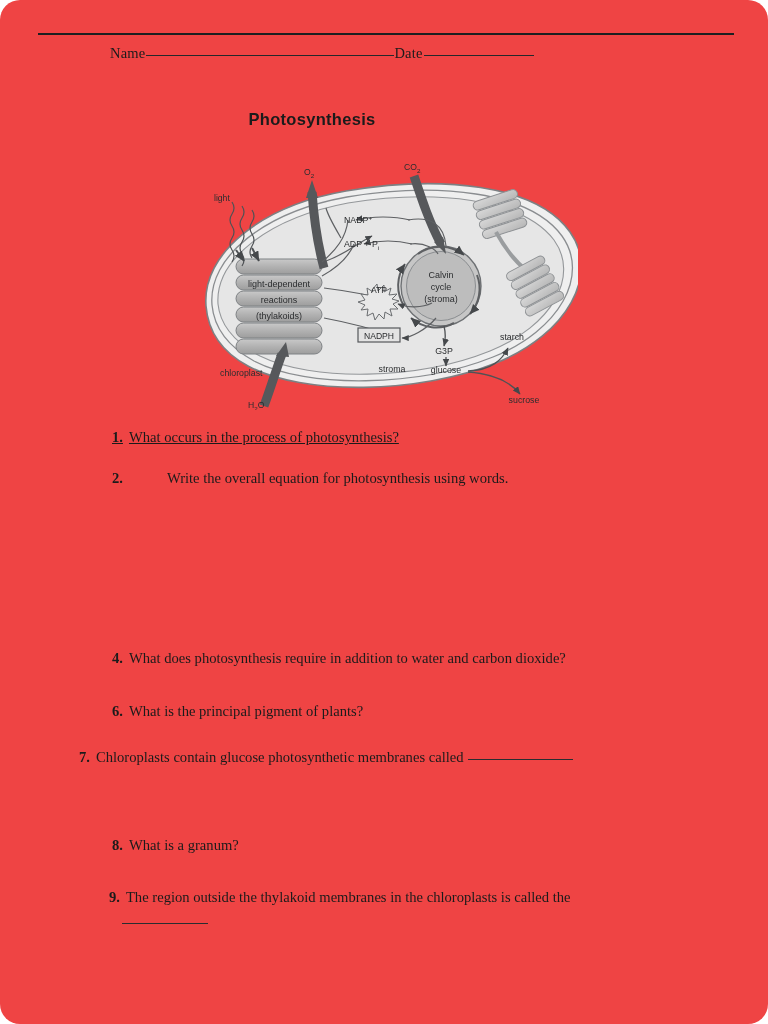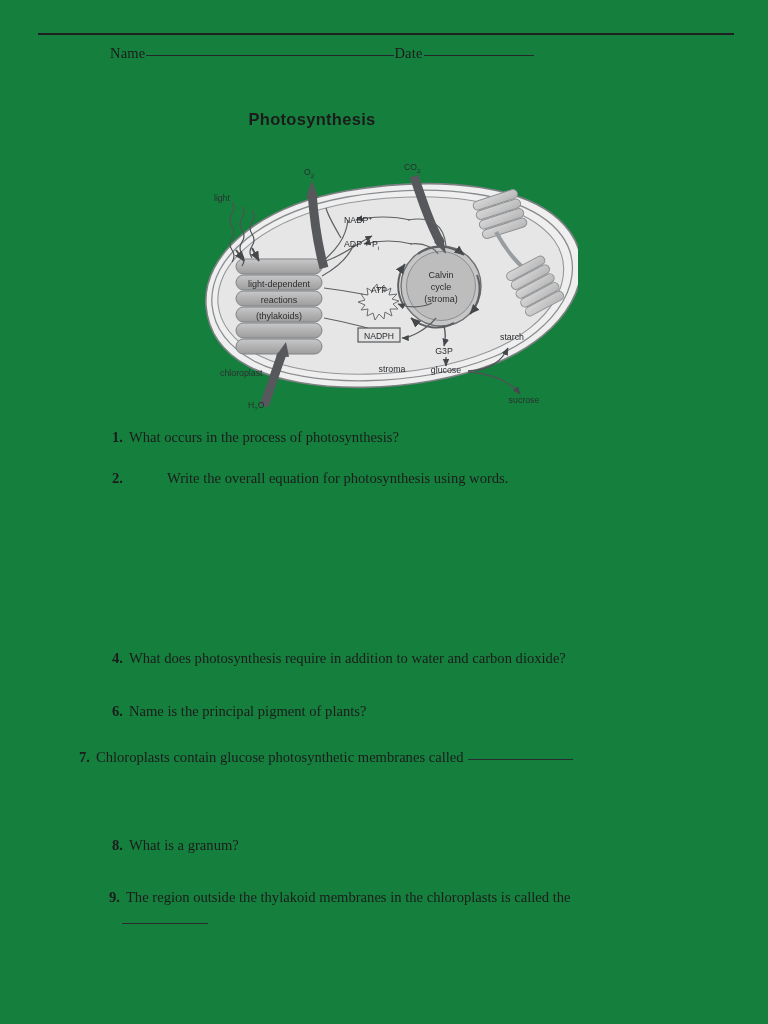--- a/index.html
+++ b/index.html
@@ -12,21 +12,22 @@
     height: 1024px;
     position: relative;
     font-family: "Liberation Serif", "DejaVu Serif", serif;
     color: #1b1b1b;
     overflow: hidden;
   }
 
   .page {
     position: absolute;
     inset: 0;
-    background: #15803d;
+    background: #ef4444;
+    border-radius: 20px;
   }
 
   
   .header-rule {
     position: absolute;
     left: 38px;
     top: 33px;
     width: 696px;
     height: 0;
     border-top: 2px solid #1d1f21;
@@ -270,35 +271,35 @@
 
       <g fill="none" stroke="#4f5255" stroke-width="1.3">
         <path d="M248,168 C250,176 249,184 248,188" marker-end="url(#ah)"></path>
         <path d="M250,199 C250,204 250,206 250,208" marker-end="url(#ah)"></path>
         <path d="M272,213 C296,212 306,202 312,190" marker-end="url(#ah)"></path>
         <path d="M272,214 C300,216 316,226 324,236" marker-end="url(#ah)"></path>
       </g>
     </svg>
   </div>
 
-  <div class="q" style="left:112px; top:428px;">
+  <div class="q" style="left:112px; top:428px;text-decoration:underline;">
     <span class="num">1.</span><span class="gap-sm"></span><span>What occurs in the process of photosynthesis?</span>
   </div>
 
   <div class="q" style="left:112px; top:469px;">
     <span class="num">2.</span><span class="gap-wide"></span><span>Write the overall equation for photosynthesis using words.</span>
   </div>
 
 
   <div class="q" style="left:112px; top:649px;">
     <span class="num">4.</span><span class="gap-sm"></span><span>What does photosynthesis require in addition to water and carbon dioxide?</span>
   </div>
 
   <div class="q" style="left:112px; top:702px;">
-    <span class="num">6.</span><span class="gap-sm"></span><span>Name is the principal pigment of plants?</span>
+    <span class="num">6.</span><span class="gap-sm"></span><span>What is the principal pigment of plants?</span>
   </div>
 
   <div class="q" style="left:79px; top:748px;">
     <span class="num">7.</span><span class="gap-sm"></span><span>Chloroplasts contain glucose photosynthetic membranes called</span><span class="blank-long"></span>
   </div>
 
   <div class="q" style="left:112px; top:836px;">
     <span class="num">8.</span><span class="gap-sm"></span><span>What is a granum?</span>
   </div>
 

